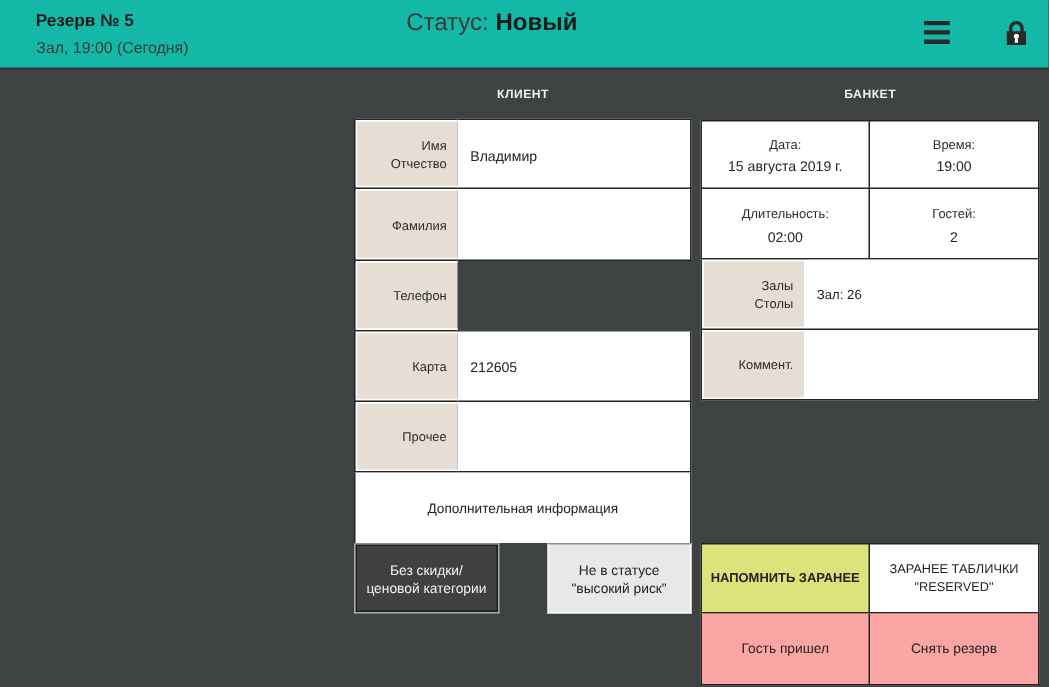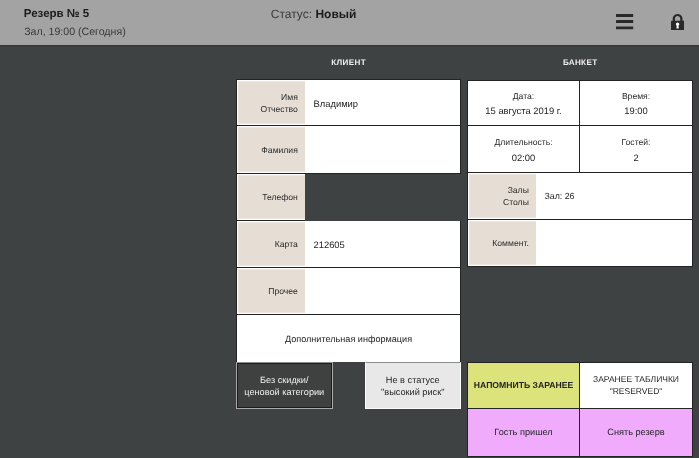--- a/index.html
+++ b/index.html
@@ -2,25 +2,25 @@
 <html><head>
 <meta charset="utf-8">
 <style>
   html,body{margin:0;padding:0;}
   body{width:699px;height:458px;overflow:hidden;background:#3f4242;
        font-family:"Liberation Sans", sans-serif; -webkit-font-smoothing:antialiased;
        text-rendering:geometricPrecision;}
   .page{position:relative;width:699px;height:458px;}
 
   
-  .header{position:absolute;left:0;top:0;width:699px;height:45px;background:#a3a3a3;
+  .header{position:absolute;left:0;top:0;width:699px;height:45px;background:#14b8a6;
        box-shadow:0 1.6px 0 rgba(0,0,0,0.16);}
   .hdr-title{position:absolute;left:23.8px;top:7.8px;font-size:11.5px;font-weight:bold;color:#1c1c1c;}
   .hdr-sub{position:absolute;left:24.2px;top:25.9px;font-size:10.6px;color:#3a3a3a;}
-  .hdr-status{position:absolute;left:270.8px;top:6.6px;font-size:12px;color:#3a3a3a;}
+  .hdr-status{position:absolute;left:270.8px;top:6.6px;font-size:16px;color:#3a3a3a;}
   .hdr-status b{color:#1c1c1c;font-weight:bold;}
   .icon-menu{position:absolute;left:616px;top:13.8px;width:18px;height:17px;cursor:pointer;}
   .icon-lock{position:absolute;left:670.9px;top:13.6px;width:13.2px;height:16.3px;cursor:pointer;}
 
   
   .col-title{position:absolute;font-size:8.1px;font-weight:bold;color:#f0f0f0;letter-spacing:0.35px;text-align:center;text-indent:0.35px;}
 
   .panel{position:absolute;display:flex;flex-direction:column;}
   #client-panel{left:236px;top:79.3px;width:225px;}
   #banquet-panel{left:467px;top:79.5px;width:226px;}
@@ -57,21 +57,21 @@
   #banquet-actions .row{height:46.6px;}
   #banquet-actions .row:last-child{height:48px;}
 
   .btn{justify-content:center;text-align:center;cursor:pointer;font-size:9.2px;
        color:#242424;white-space:pre-line;line-height:12.3px;flex:1 1 50%;}
   .btn.dark{background:#3f4141;color:#f0f0f0;border:1.2px solid #a9a9a9;box-shadow:inset 0 0 0 1px #1b1c1c;}
   .btn.light{background:#e8e8e8;border-left:1px solid #fbfbfb;border-right:1px solid #fbfbfb;border-bottom:1.2px solid #fbfbfb;}
   .btn.yellow{background:#dde37b;font-size:8.65px;font-weight:bold;}
   .btn.yellow span{position:relative;top:-1px;}
   .btn.whitecaps{background:#ffffff;font-size:8.5px;line-height:11.4px;}
-  .btn.white{background:#f0abfc;}
+  .btn.white{background:#fca5a5;}
 </style>
 </head>
 <body>
 
 <div class="page">
 
   <div class="header">
     <div class="hdr-title">Резерв № 5</div>
     <div class="hdr-sub">Зал, 19:00 (Сегодня)</div>
     <div class="hdr-status"><span>Статус:</span> <b>Новый</b></div>

